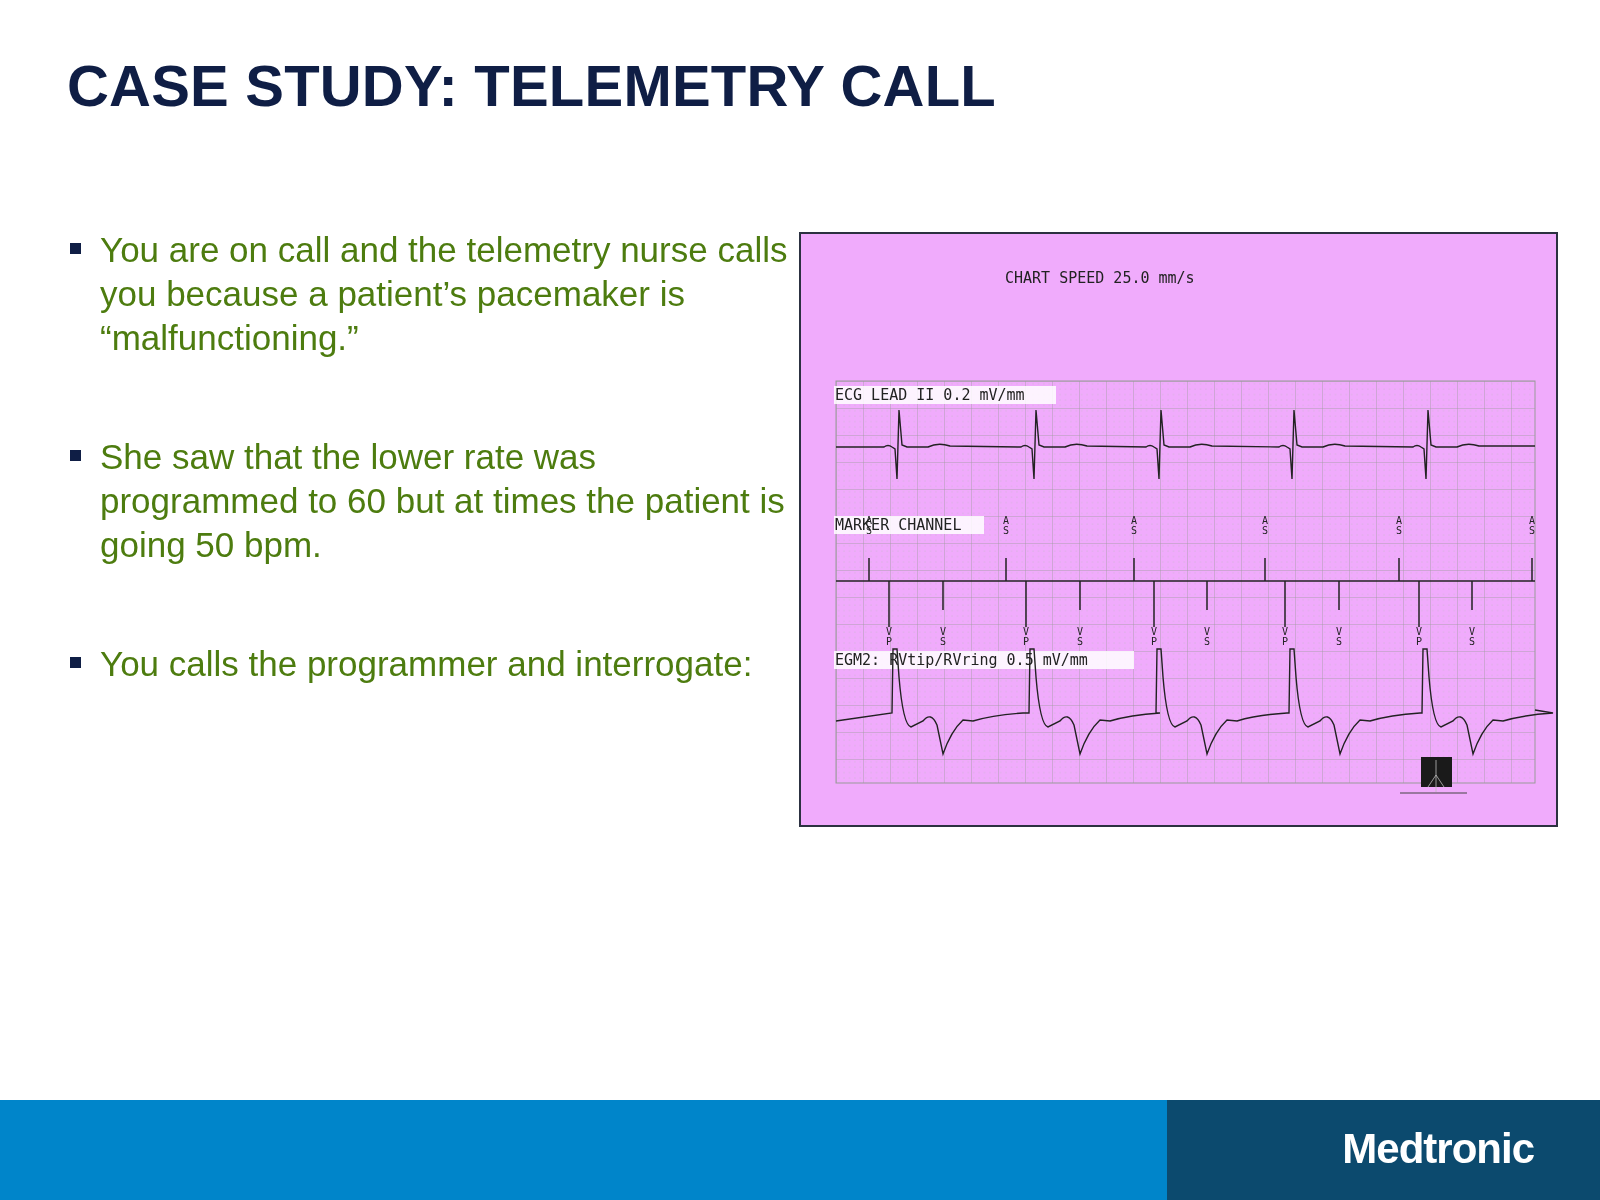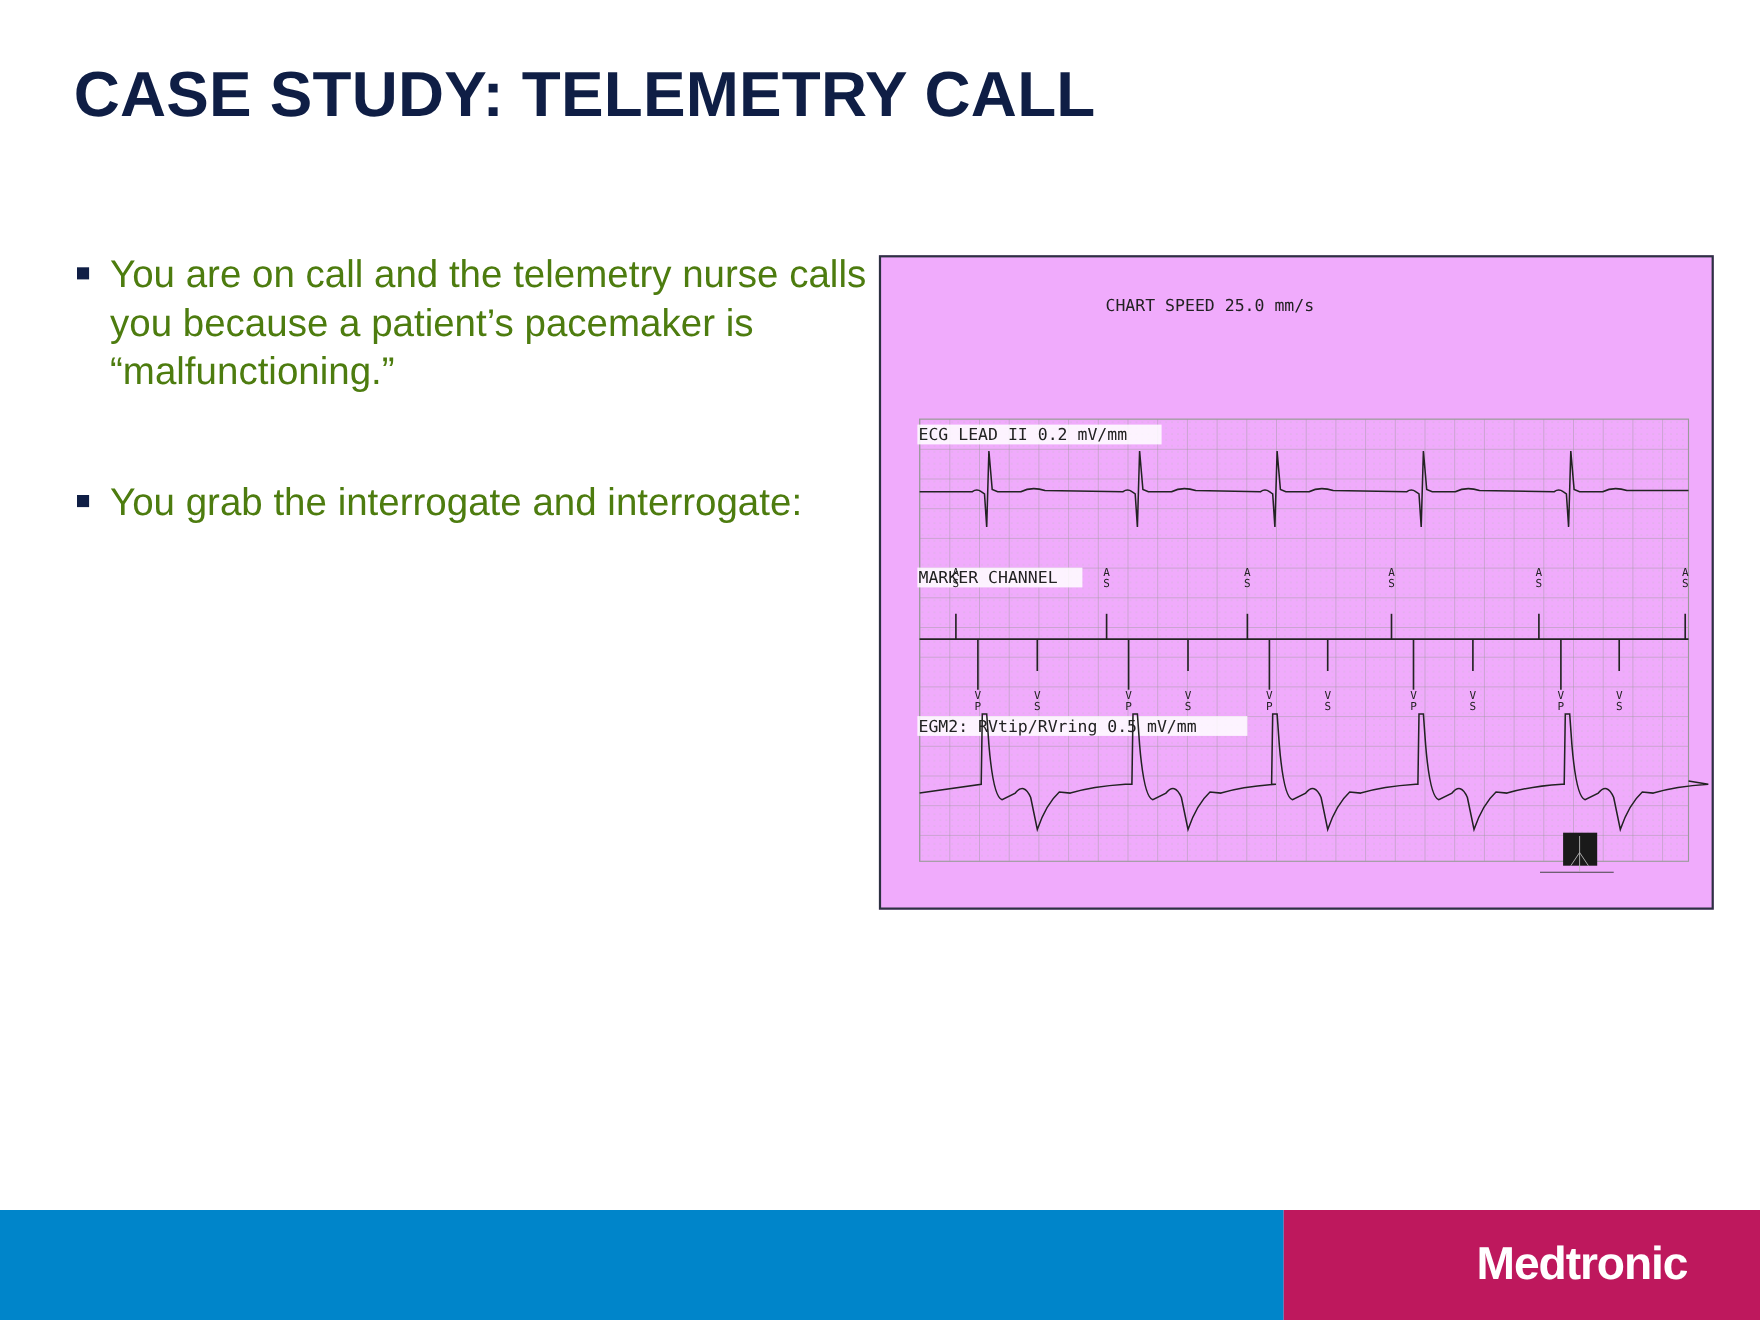--- a/index.html
+++ b/index.html
@@ -11,37 +11,41 @@
   .bullet { position:relative; padding-left:30px; font-size:35px; line-height:44px; color:#4d7c0f; }
   .bullet .sq { position:absolute; left:0; top:15px; width:11px; height:11px; background:#0f1e45; }
   .bullet.b1 { margin-bottom:75px; }
   .bullet.b2 { margin-bottom:75px; }
   .figure-frame { position:absolute; left:799px; top:232px; width:759px; height:595px; box-sizing:border-box;
                   border:2px solid #2c3141; background:#f0abfc; }
   .figure-frame svg { position:absolute; left:0; top:0; }
   .mono { font-family:"DejaVu Sans Mono", "Liberation Mono", monospace; }
   .footer { position:absolute; left:0; top:1100px; width:1600px; height:100px; }
   .footer-left { position:absolute; left:0; top:0; width:1167px; height:100px; background:#0085ca; }
-  .footer-right { position:absolute; left:1167px; top:0; width:433px; height:100px; background:#be185d;text-decoration:underline; }
+  .footer-right { position:absolute; left:1167px; top:0; width:433px; height:100px; background:#0c4a6e;text-decoration:underline; }
   .brand { position:absolute; right:66px; top:25px; font-size:42px; font-weight:bold; color:#ffffff;
            letter-spacing:-1px; font-family:"Liberation Sans", sans-serif; }
 </style>
 </head>
 <body>
 
 <div class="title">CASE STUDY: TELEMETRY CALL</div>
 
 <ul class="bullets">
   <li class="bullet b1">
     <span class="sq"></span>
     <span>You are on call and the telemetry nurse calls you because a patient’s pacemaker is “malfunctioning.”</span>
   </li>
+  <li class="bullet b2">
+    <span class="sq"></span>
+    <span>She saw that the lower rate was programmed to 60 but at times the patient is going 50 bpm.</span>
+  </li>
   <li class="bullet b3">
     <span class="sq"></span>
-    <span>You grab the interrogate and interrogate:</span>
+    <span>You calls the programmer and interrogate:</span>
   </li>
 </ul>
 
 <div class="figure-frame">
   <svg id="strip-svg" width="755" height="591" viewBox="801 234 755 591" xmlns="http://www.w3.org/2000/svg">
     <defs>
       <pattern id="minor" x="836" y="381" width="5.4" height="5.4" patternUnits="userSpaceOnUse">
         <circle cx="2.7" cy="2.7" r="0.45" fill="#b8b8b8"></circle>
       </pattern>
       <pattern id="major" x="836" y="381" width="27" height="27" patternUnits="userSpaceOnUse">

